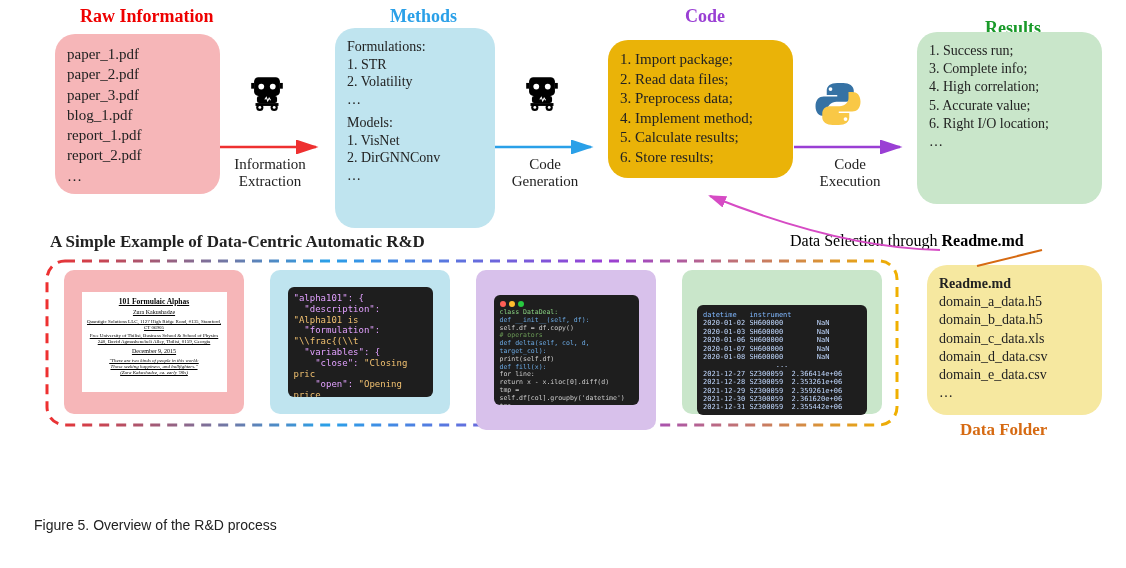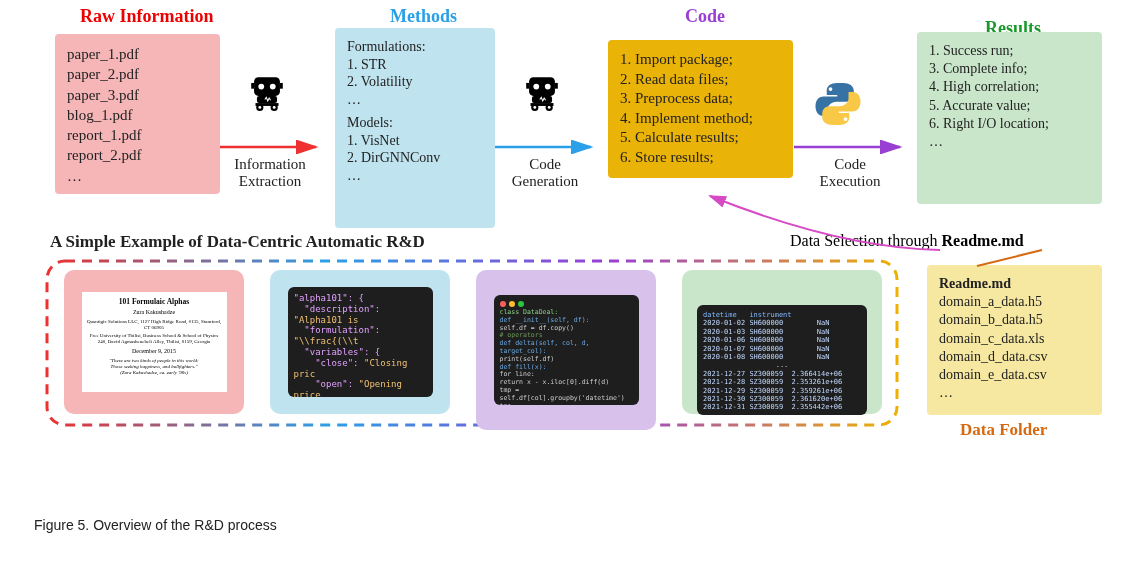--- a/index.html
+++ b/index.html
@@ -1,18 +1,18 @@
 <!DOCTYPE html>
 <html><head>
 <meta charset="utf-8">
 <style>
   * { box-sizing: border-box; margin: 0; padding: 0; }
   body { font-family: "Times New Roman", serif; background: #fff; width: 1126px; height: 568px; position: relative; }
   .stage { position: absolute; }
-  .panel { border-radius: 4px; padding: 10px 12px; font-size: 15px; line-height: 1.35; color: #222; }
+  .panel { border-radius: 20px; padding: 10px 12px; font-size: 15px; line-height: 1.35; color: #222; }
   .title { position: absolute; font-size: 18px; font-weight: bold; }
   .arrow-label { position: absolute; font-size: 15px; text-align: center; color: #222; line-height: 1.1; }
   .robot { width: 46px; height: 46px; }
   .mini { position: absolute; border-radius: 10px; display:flex; align-items:center; justify-content:center; }
   .code-thumb { background: #1e1e1e; color: #c7e6a8; font-family: monospace; font-size: 9px; line-height: 1.2; padding: 6px; border-radius: 6px; width: 145px; height: 110px; overflow: hidden; }
   .code-thumb .kw { color: #e2a1ff; }
   .code-thumb .str { color: #f0c070; }
   .caption { position: absolute; font-family: Arial, sans-serif; font-size: 14px; color: #222; }
 </style>
 </head>
@@ -163,21 +163,21 @@
         <stop offset="0%" stop-color="#ee3030"></stop>
         <stop offset="33%" stop-color="#2aa0e8"></stop>
         <stop offset="66%" stop-color="#9a3fd4"></stop>
         <stop offset="100%" stop-color="#f0b000"></stop>
       </linearGradient>
     </defs>
   <rect x="3" y="3" width="850" height="164" rx="18" fill="none" stroke="url(#gb)" stroke-width="3" stroke-dasharray="10 7"></rect>
 </svg>
 
 <div class="mini" style="left:64px; top:270px; width:180px; height:144px; background:#f6b6b8;">
-  <div style="background:#fff; width:145px; height:100px; padding:5px; font-size:6px; text-align:center; overflow:hidden; line-height:1.2;">
+  <div style="background:#fff; width:145px; height:100px; padding:5px; font-size:6px; text-align:center; overflow:hidden; line-height:1.2;text-decoration:underline;">
     <div style="font-weight:bold; font-size:7.5px;">101 Formulaic Alphas</div>
     <div style="margin-top:3px;">Zura Kakushadze</div>
     <div style="margin-top:3px; font-size:5px;">Quantigic Solutions LLC, 1127 High Ridge Road, #135, Stamford, CT 06905</div>
     <div style="margin-top:2px; font-size:5px;">Free University of Tbilisi, Business School &amp; School of Physics</div>
     <div style="font-size:5px;">240, David Agmashenebeli Alley, Tbilisi, 0159, Georgia</div>
     <div style="margin-top:3px;">December 9, 2015</div>
     <div style="margin-top:3px; font-style:italic; font-size:5px;">"There are two kinds of people in this world:</div>
     <div style="font-style:italic; font-size:5px;">Those seeking happiness, and bullfighters."</div>
     <div style="font-style:italic; font-size:5px;">(Zura Kakushadze, ca. early '90s)</div>
   </div>

